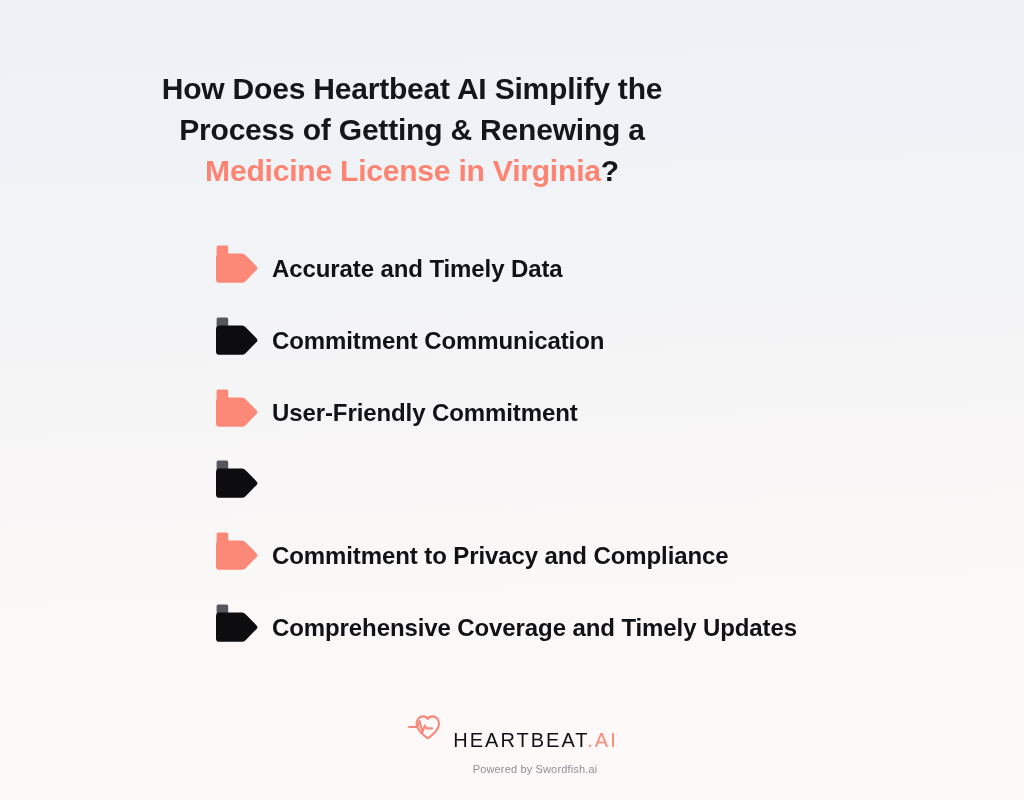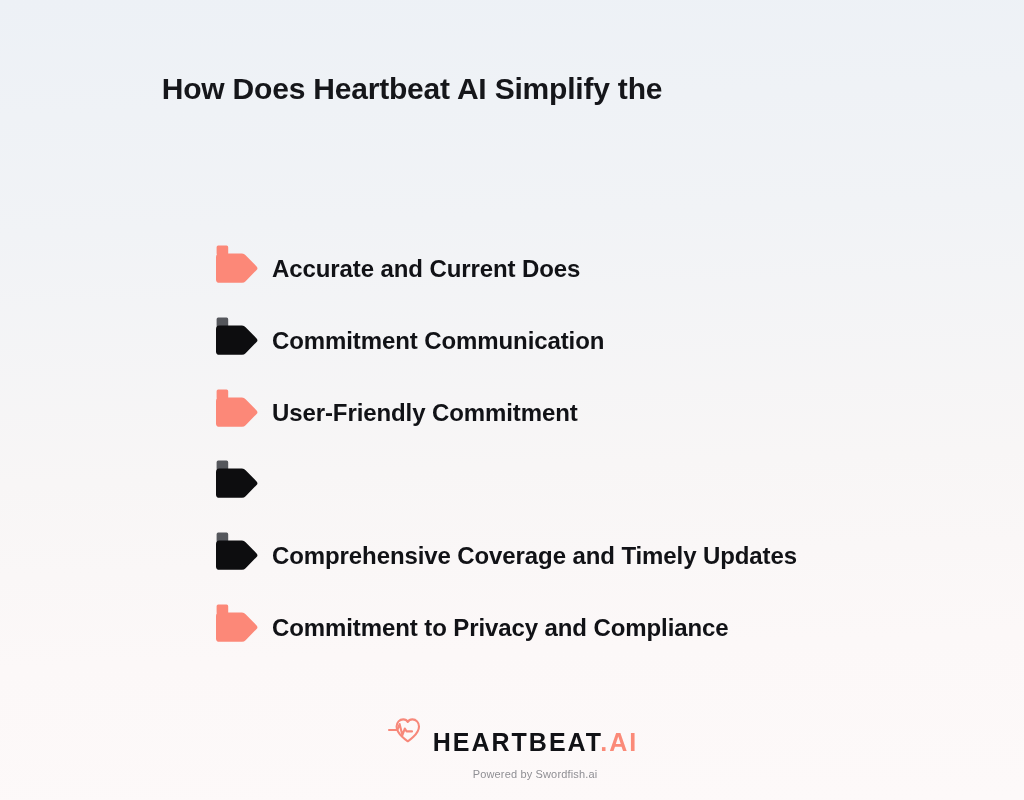--- a/index.html
+++ b/index.html
@@ -95,22 +95,22 @@
     align-items: center;
     justify-content: center;
   }
   .logo-mark {
     width: 38px;
     height: 32px;
     margin-right: 9px;
     display: block;
   }
   .logo-wordmark {
-    font-size: 25px;
-    font-weight: bold;
+    font-size: 20px;
+    font-weight: normal;
     letter-spacing: 2.0px;
     color: #111216;
     line-height: 1;
     margin-top: 28px;
   }
   .logo-wordmark .dot-ai {
     color: #fb8a78;
   }
   .logo-tagline {
     margin-top: 14px;
@@ -121,32 +121,34 @@
     line-height: 1;
   }
 </style>
 </head>
 <body>
 
 <div class="canvas">
 
   <div class="title-block">
     <div class="title-line">How Does Heartbeat AI Simplify the</div>
+    <div class="title-line">Process of Getting &amp; Renewing a</div>
+    <div class="title-line"><span class="title-accent">Medicine License in Virginia</span><span>?</span></div>
   </div>
 
   <div class="feature-list">
 
     <div class="feature-row">
       <span class="flag-icon">
         <svg viewBox="0 0 46 48" xmlns="http://www.w3.org/2000/svg" aria-hidden="true">
           <path d="M2.2 1.6 h8.4 a1.6 1.6 0 0 1 1.6 1.6 v8.0 h-10.0 a1.6 1.6 0 0 1 -1.6 -1.6 v-6.4 a1.6 1.6 0 0 1 1.6 -1.6 z" fill="#fc8878"></path>
           <path d="M3.4 9.6 h22.6 a5 5 0 0 1 3.6 1.6 l11.0 11.2 a2.6 2.6 0 0 1 0 3.6 l-11.0 11.2 a5 5 0 0 1 -3.6 1.6 h-22.6 a3.4 3.4 0 0 1 -3.4 -3.4 v-22.4 a3.4 3.4 0 0 1 3.4 -3.4 z" fill="#fc8878"></path>
         </svg>
       </span>
-      <span class="feature-label">Accurate and Current Does</span>
+      <span class="feature-label">Accurate and Timely Data</span>
     </div>
 
     <div class="feature-row">
       <span class="flag-icon">
         <svg viewBox="0 0 46 48" xmlns="http://www.w3.org/2000/svg" aria-hidden="true">
           <path d="M2.2 1.6 h8.4 a1.6 1.6 0 0 1 1.6 1.6 v8.0 h-10.0 a1.6 1.6 0 0 1 -1.6 -1.6 v-6.4 a1.6 1.6 0 0 1 1.6 -1.6 z" fill="#55575c"></path>
           <path d="M3.4 9.6 h22.6 a5 5 0 0 1 3.6 1.6 l11.0 11.2 a2.6 2.6 0 0 1 0 3.6 l-11.0 11.2 a5 5 0 0 1 -3.6 1.6 h-22.6 a3.4 3.4 0 0 1 -3.4 -3.4 v-22.4 a3.4 3.4 0 0 1 3.4 -3.4 z" fill="#0d0d0f"></path>
         </svg>
       </span>
       <span class="feature-label">Commitment Communication</span>
@@ -167,35 +169,35 @@
         <svg viewBox="0 0 46 48" xmlns="http://www.w3.org/2000/svg" aria-hidden="true">
           <path d="M2.2 1.6 h8.4 a1.6 1.6 0 0 1 1.6 1.6 v8.0 h-10.0 a1.6 1.6 0 0 1 -1.6 -1.6 v-6.4 a1.6 1.6 0 0 1 1.6 -1.6 z" fill="#55575c"></path>
           <path d="M3.4 9.6 h22.6 a5 5 0 0 1 3.6 1.6 l11.0 11.2 a2.6 2.6 0 0 1 0 3.6 l-11.0 11.2 a5 5 0 0 1 -3.6 1.6 h-22.6 a3.4 3.4 0 0 1 -3.4 -3.4 v-22.4 a3.4 3.4 0 0 1 3.4 -3.4 z" fill="#0d0d0f"></path>
         </svg>
       </span>
     </div>
 
     <div class="feature-row">
       <span class="flag-icon">
         <svg viewBox="0 0 46 48" xmlns="http://www.w3.org/2000/svg" aria-hidden="true">
+          <path d="M2.2 1.6 h8.4 a1.6 1.6 0 0 1 1.6 1.6 v8.0 h-10.0 a1.6 1.6 0 0 1 -1.6 -1.6 v-6.4 a1.6 1.6 0 0 1 1.6 -1.6 z" fill="#fc8878"></path>
+          <path d="M3.4 9.6 h22.6 a5 5 0 0 1 3.6 1.6 l11.0 11.2 a2.6 2.6 0 0 1 0 3.6 l-11.0 11.2 a5 5 0 0 1 -3.6 1.6 h-22.6 a3.4 3.4 0 0 1 -3.4 -3.4 v-22.4 a3.4 3.4 0 0 1 3.4 -3.4 z" fill="#fc8878"></path>
+        </svg>
+      </span>
+      <span class="feature-label">Commitment to Privacy and Compliance</span>
+    </div>
+
+    <div class="feature-row">
+      <span class="flag-icon">
+        <svg viewBox="0 0 46 48" xmlns="http://www.w3.org/2000/svg" aria-hidden="true">
           <path d="M2.2 1.6 h8.4 a1.6 1.6 0 0 1 1.6 1.6 v8.0 h-10.0 a1.6 1.6 0 0 1 -1.6 -1.6 v-6.4 a1.6 1.6 0 0 1 1.6 -1.6 z" fill="#55575c"></path>
           <path d="M3.4 9.6 h22.6 a5 5 0 0 1 3.6 1.6 l11.0 11.2 a2.6 2.6 0 0 1 0 3.6 l-11.0 11.2 a5 5 0 0 1 -3.6 1.6 h-22.6 a3.4 3.4 0 0 1 -3.4 -3.4 v-22.4 a3.4 3.4 0 0 1 3.4 -3.4 z" fill="#0d0d0f"></path>
         </svg>
       </span>
       <span class="feature-label">Comprehensive Coverage and Timely Updates</span>
-    </div>
-
-    <div class="feature-row">
-      <span class="flag-icon">
-        <svg viewBox="0 0 46 48" xmlns="http://www.w3.org/2000/svg" aria-hidden="true">
-          <path d="M2.2 1.6 h8.4 a1.6 1.6 0 0 1 1.6 1.6 v8.0 h-10.0 a1.6 1.6 0 0 1 -1.6 -1.6 v-6.4 a1.6 1.6 0 0 1 1.6 -1.6 z" fill="#fc8878"></path>
-          <path d="M3.4 9.6 h22.6 a5 5 0 0 1 3.6 1.6 l11.0 11.2 a2.6 2.6 0 0 1 0 3.6 l-11.0 11.2 a5 5 0 0 1 -3.6 1.6 h-22.6 a3.4 3.4 0 0 1 -3.4 -3.4 v-22.4 a3.4 3.4 0 0 1 3.4 -3.4 z" fill="#fc8878"></path>
-        </svg>
-      </span>
-      <span class="feature-label">Commitment to Privacy and Compliance</span>
     </div>
 
   </div>
 
   <div class="logo-block">
     <div class="logo-row">
       <svg class="logo-mark" viewBox="0 0 38 32" xmlns="http://www.w3.org/2000/svg" aria-hidden="true">
         <path d="M21.8 28.3 C21.8 28.3 10.6 21.1 10.6 13.4 C10.6 9.3 13.6 6.4 17.2 6.4 C19.3 6.4 21.0 7.4 21.8 8.9 C22.6 7.4 24.3 6.4 26.4 6.4 C30.0 6.4 33.0 9.3 33.0 13.4 C33.0 21.1 21.8 28.3 21.8 28.3 Z" fill="none" stroke="#f7887a" stroke-width="2.1" stroke-linejoin="round"></path>
         <path d="M3.0 17.0 H11.4 L13.6 11.0 L16.4 22.2 L18.8 15.6 L20.6 18.4 H26.0" fill="none" stroke="#f7887a" stroke-width="2.1" stroke-linecap="round" stroke-linejoin="round"></path>
       </svg>

